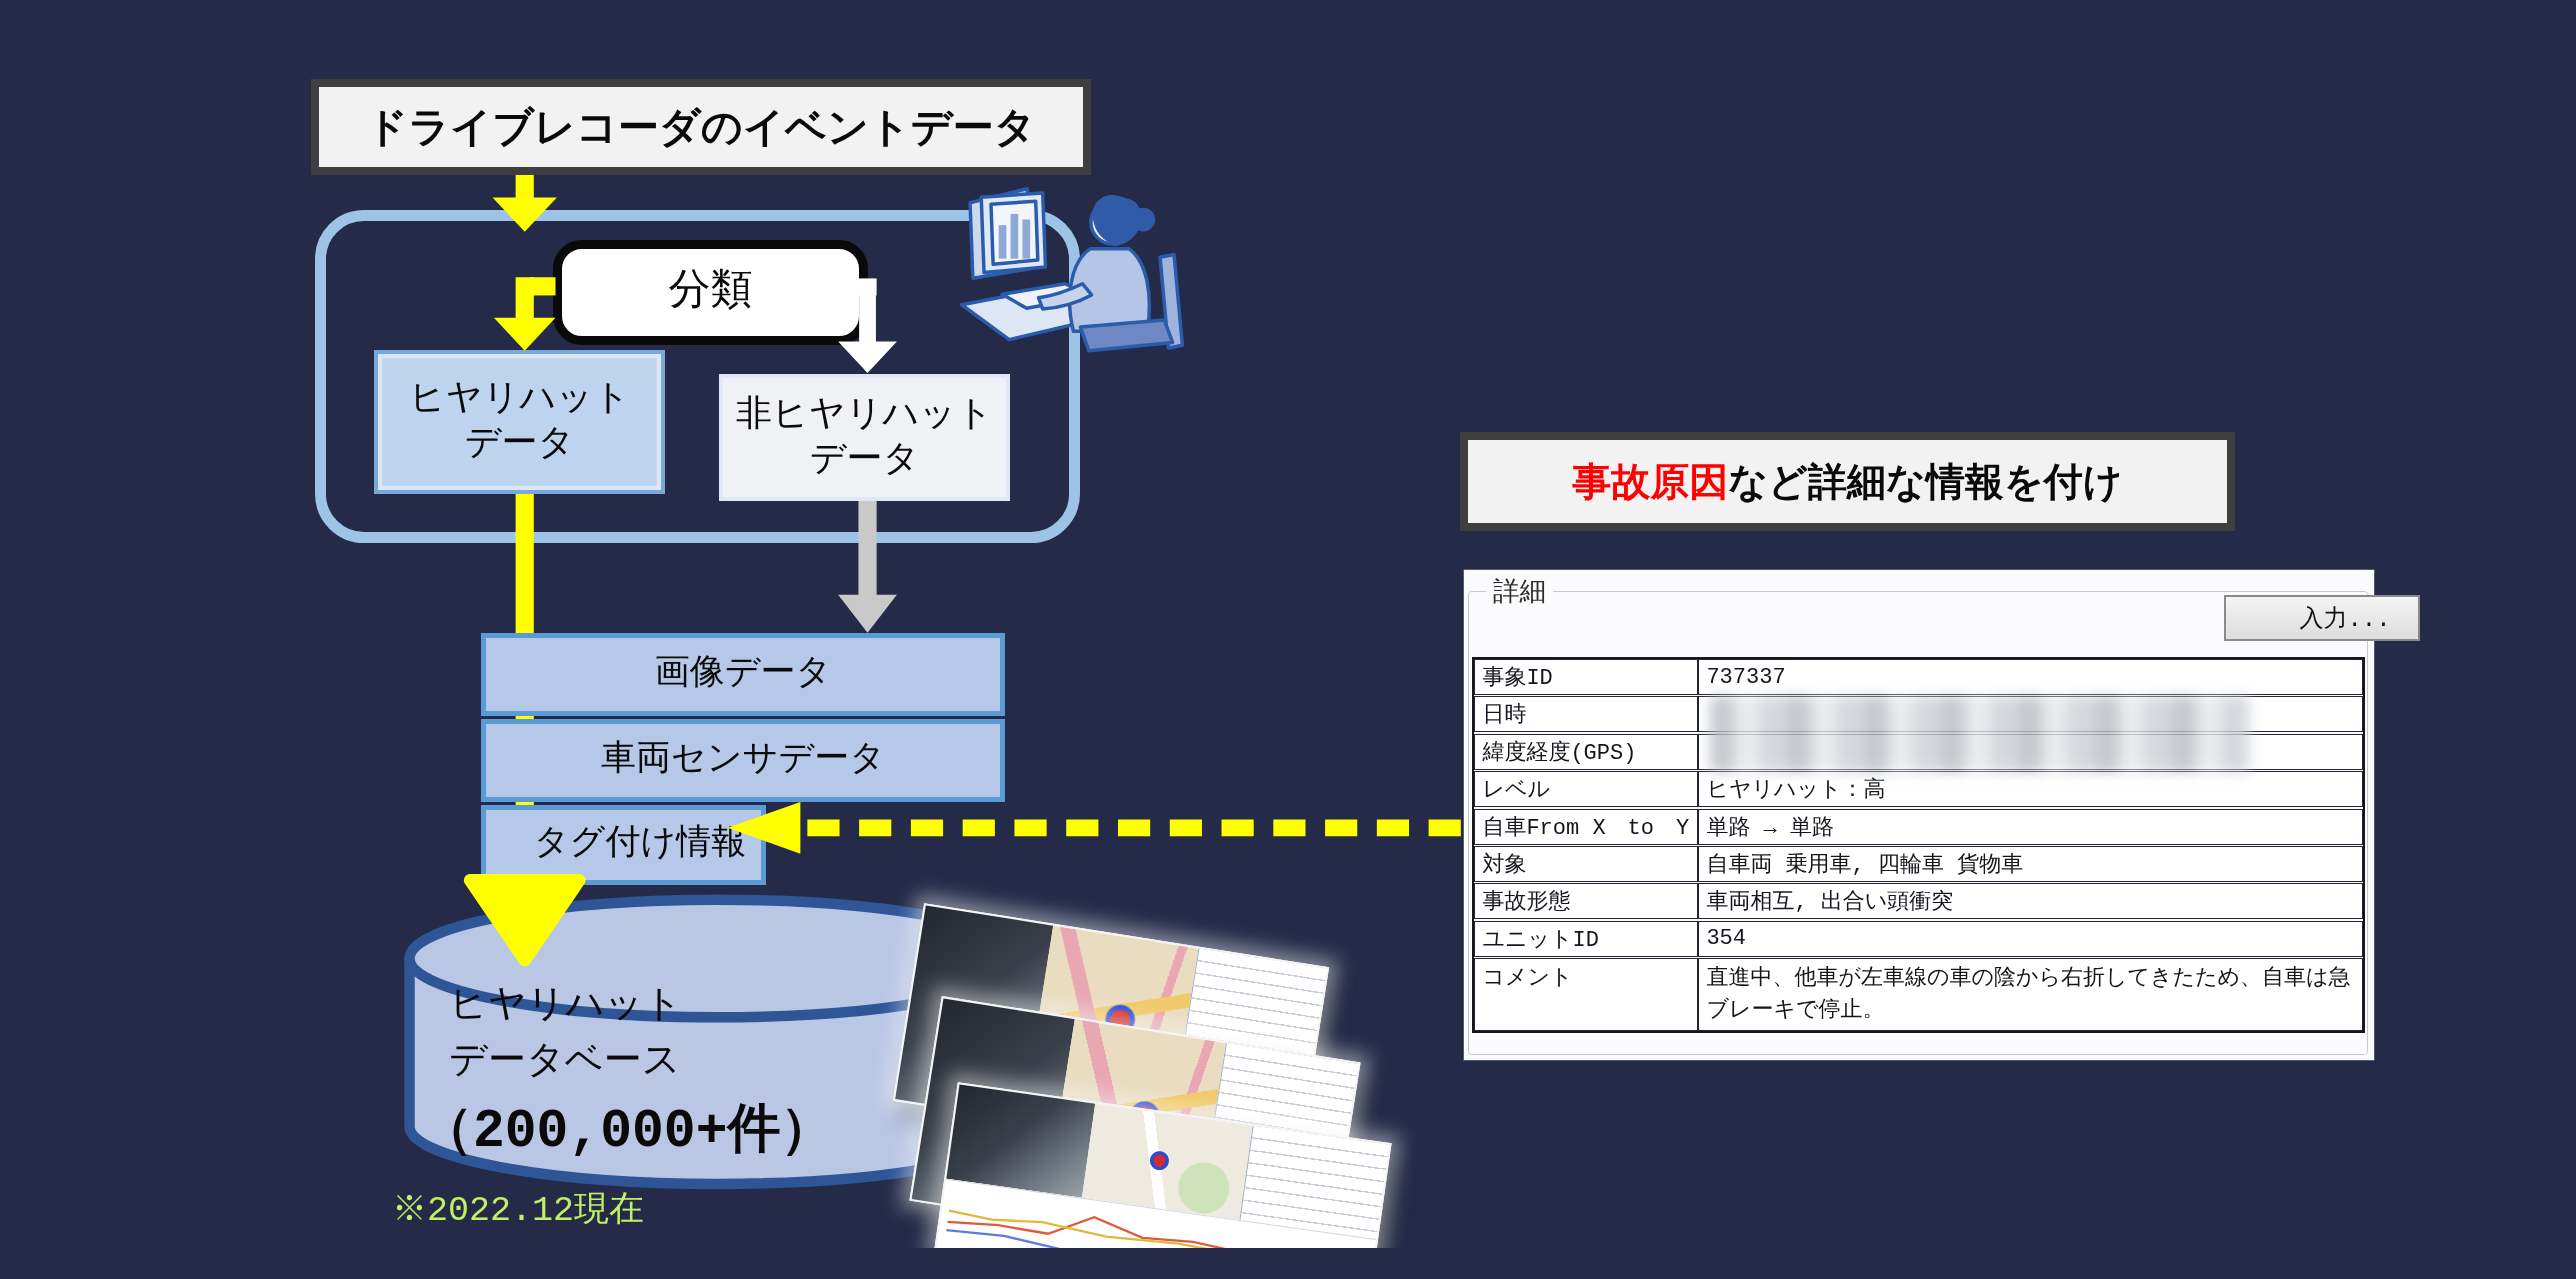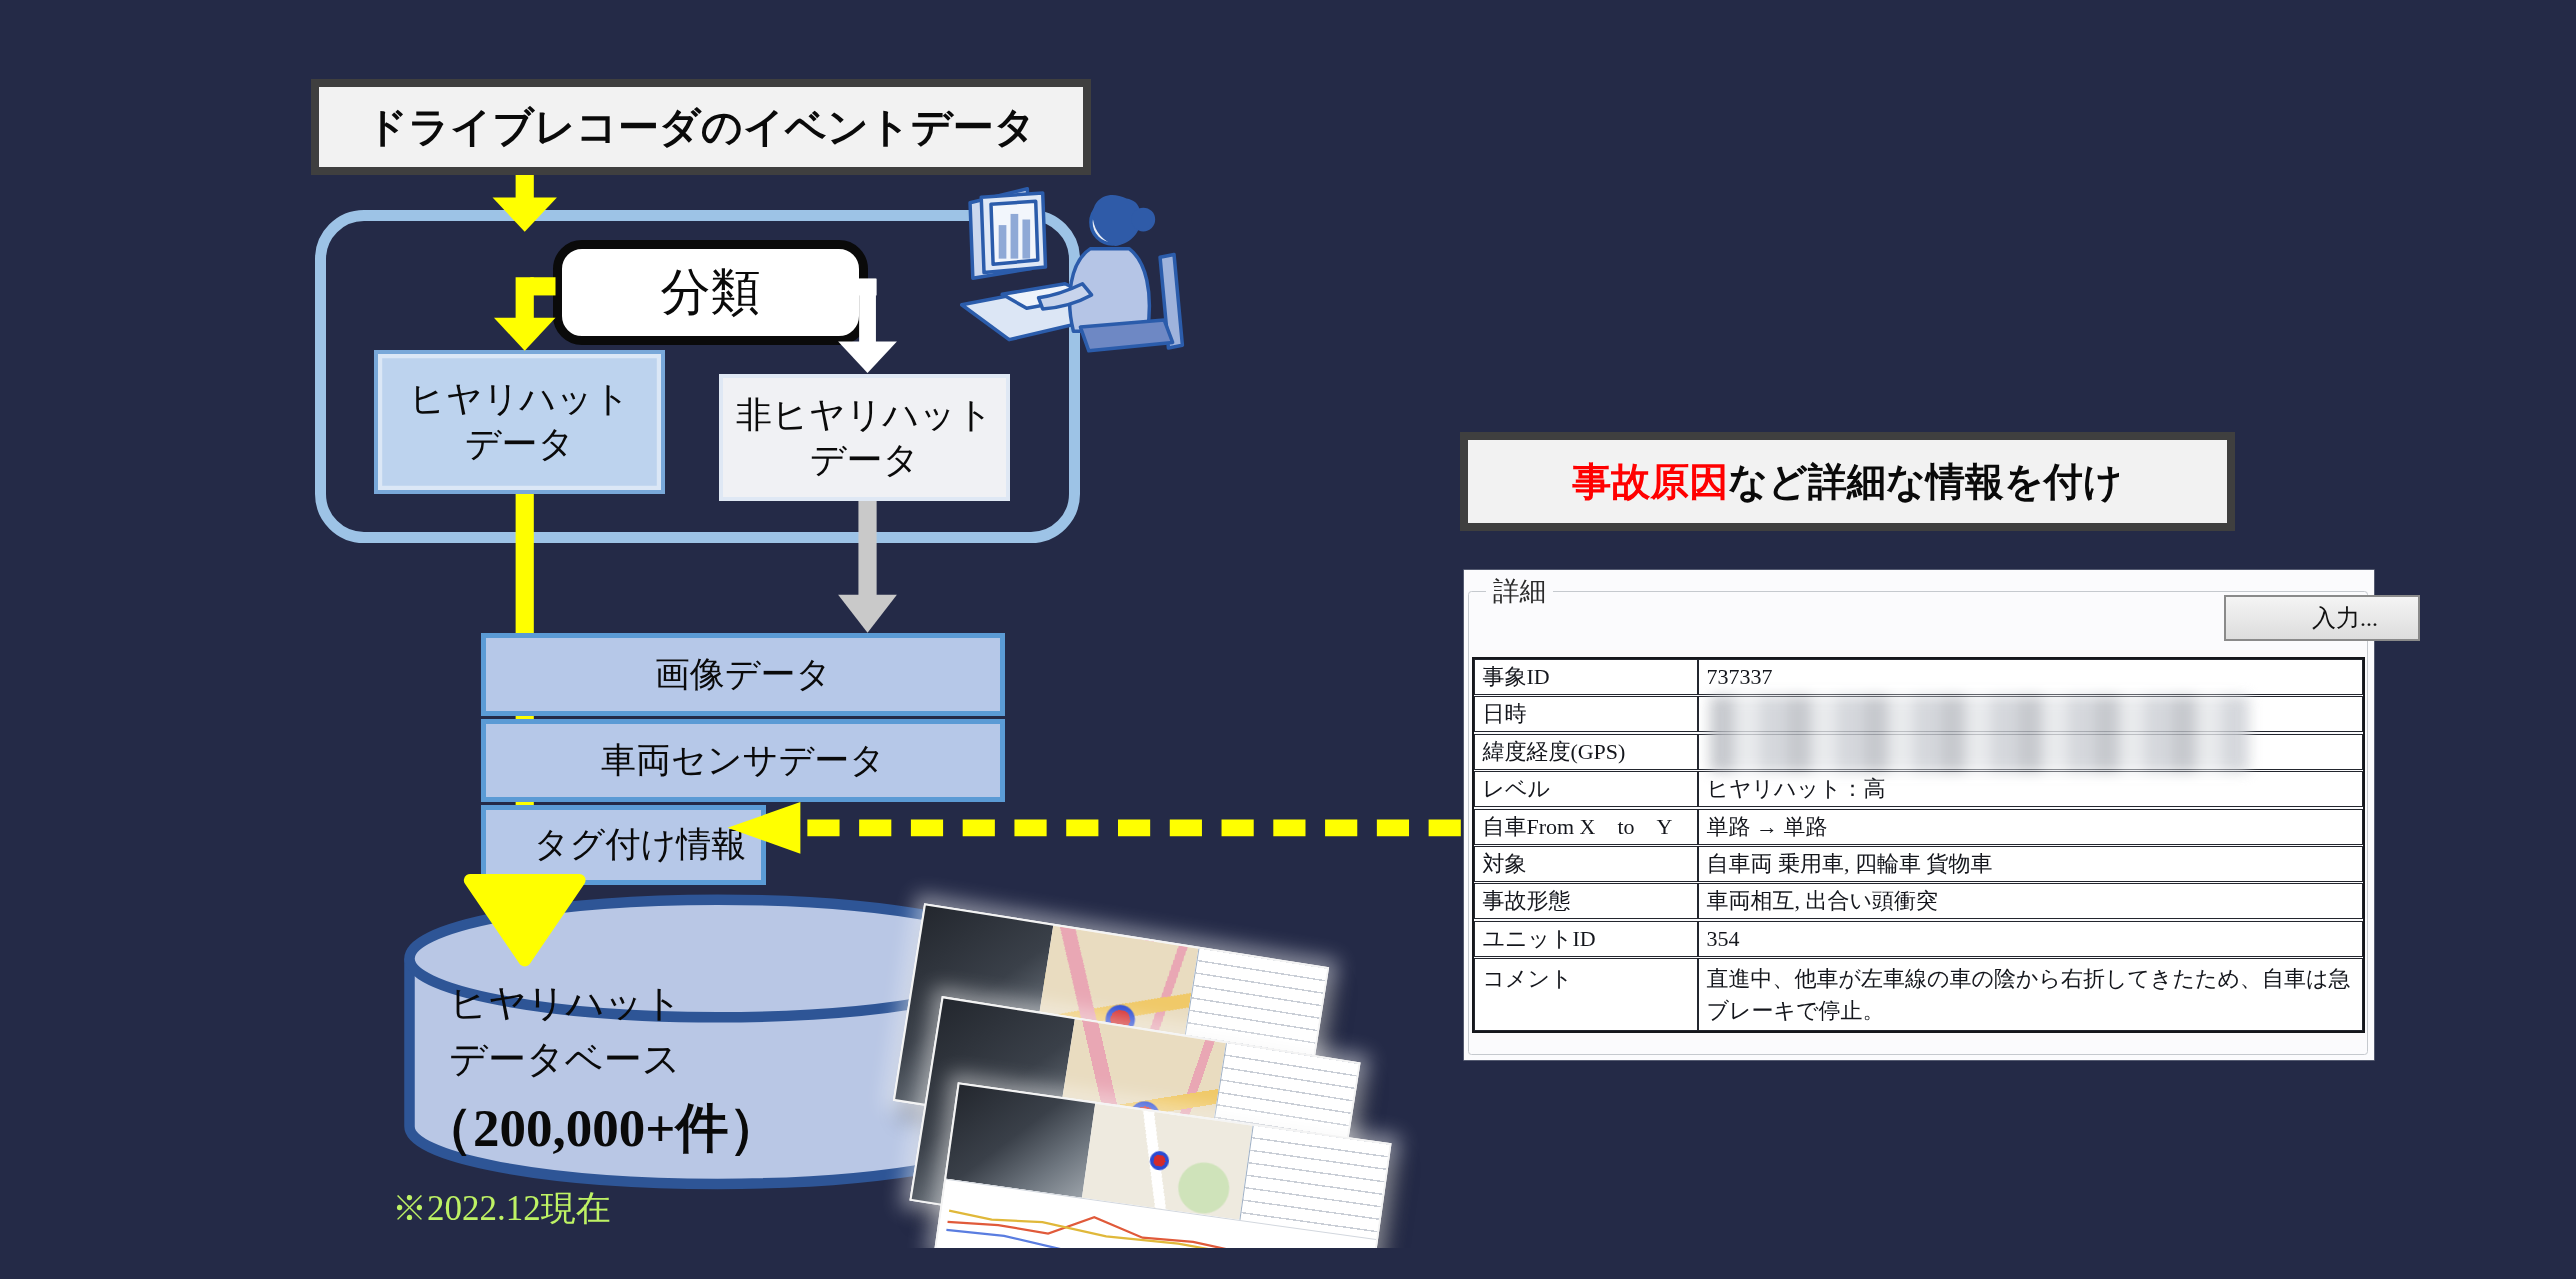--- a/index.html
+++ b/index.html
@@ -1,34 +1,34 @@
 <!DOCTYPE html>
 <html style="font-size:11.2px"><head>
 <meta charset="utf-8">
 <style>
   html,body{margin:0;padding:0;background:#242a47;}
   #stage{position:relative;width:2576px;height:1248px;background:#242a47;overflow:hidden;
-         font-family:Liberation Serif, serif;}
+         font-family:Liberation Mono, monospace;}
   .abs{position:absolute;}
 
   
   .head-box{background:#f2f2f2;border:8.4px solid #3f3f3f;display:flex;align-items:center;justify-content:center;
             font-weight:bold;color:#0a0a0a;}
   #title-box{left:311px;top:79px;width:764px;height:80px;font-size:41px;z-index:6;}
   #detail-head{left:1460px;top:432px;width:759px;height:83px;font-size:39px;z-index:6;}
   #detail-head .red{color:#ff0000;}
 
   
   #container-frame{left:315px;top:210px;width:743px;height:311px;border:11.2px solid #9dc3e6;border-radius:49px;z-index:1;}
 
   
   .flow-box{display:flex;flex-direction:column;align-items:center;justify-content:center;
             text-align:center;color:#0a0a0a;z-index:3;line-height:1.25;}
   #classify-box{left:553px;top:240px;width:297px;height:87px;background:#ffffff;border:9.8px solid #0a0a0a;
-                border-radius:29px;font-size:50px;z-index:4;}
+                border-radius:29px;font-size:42px;z-index:4;}
   #hiyari-box{left:374px;top:350px;width:283px;height:136px;background:#bdd3ee;border:4.9px solid #79a8d9;
               box-shadow:inset 0 0 0 4.2px rgba(255,255,255,.45);font-size:36px;}
   #non-hiyari-box{left:719px;top:374px;width:283px;height:119px;background:#f0f1f4;border:4.2px solid #dfe8f4;font-size:36px;}
   .mid-box{background:#b6c8e8;border:5.6px solid #5b9bd5;font-size:35px;}
   #img-box{left:481px;top:633px;width:514px;height:73px;}
   #sensor-box{left:481px;top:719px;width:514px;height:73px;}
   #tag-box{left:481px;top:805px;width:242px;height:70px;padding-left:33px;}
 
   
   svg.layer{position:absolute;left:0;top:0;pointer-events:none;}

